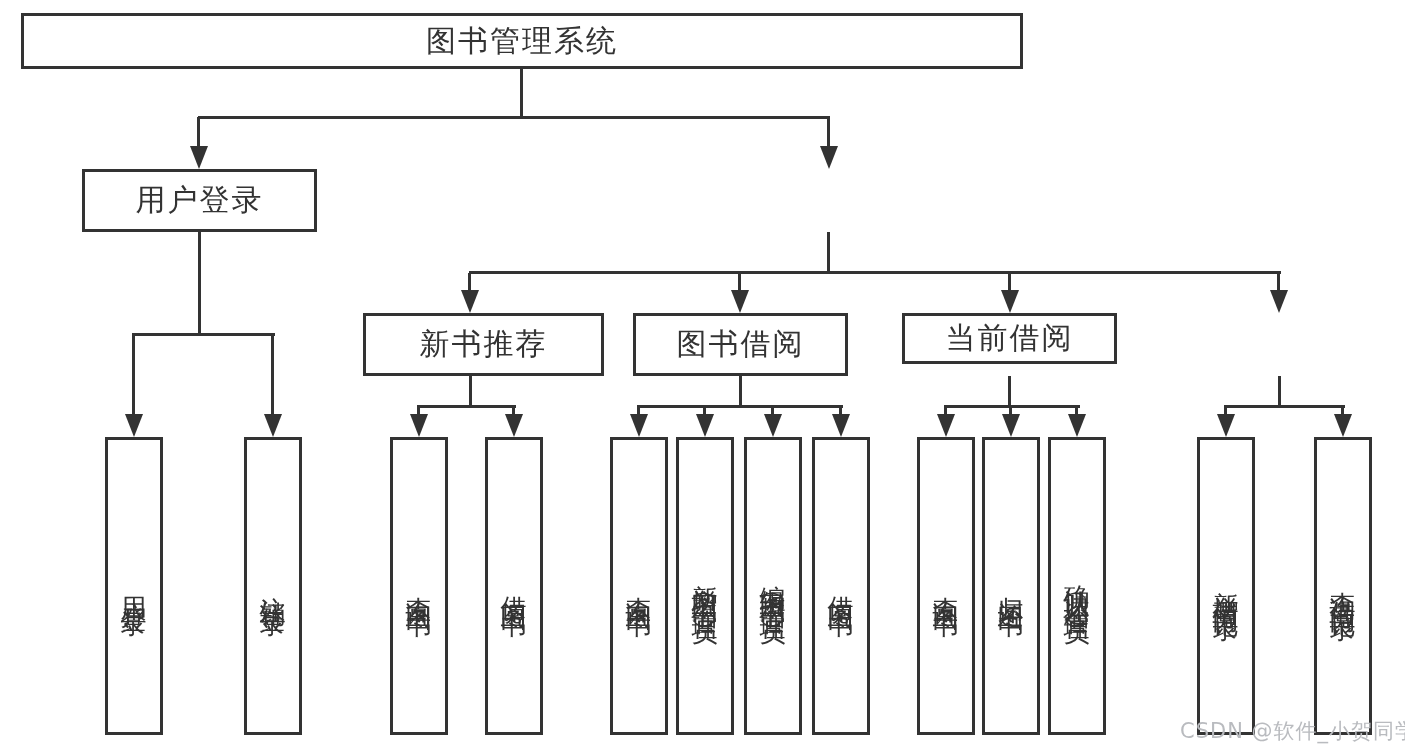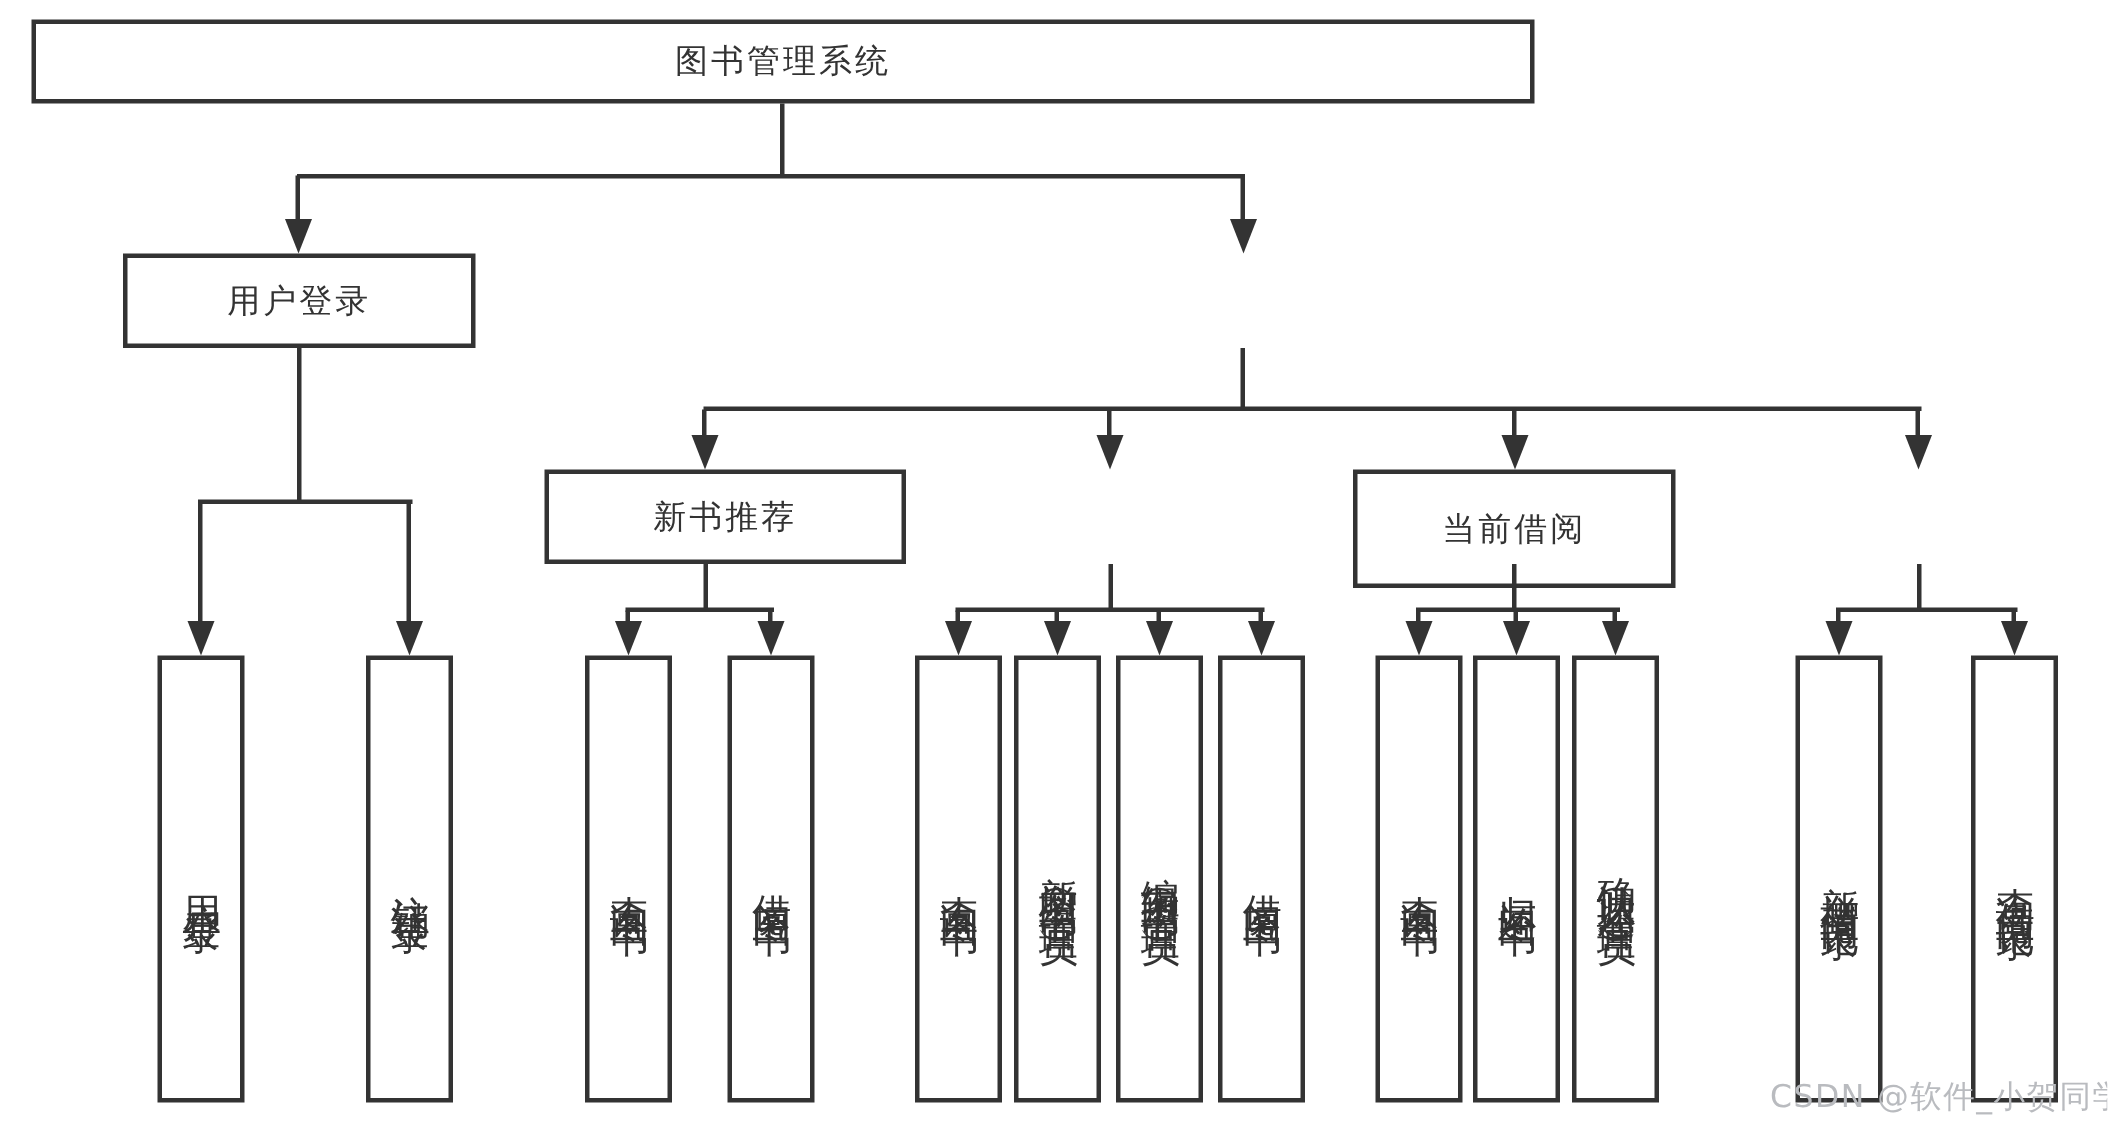--- a/index.html
+++ b/index.html
@@ -13,21 +13,21 @@
   }
   .box {
     position:absolute;
     border:3px solid #333333;
     background:#ffffff;
     box-sizing:border-box;
     display:flex;
     align-items:center;
     justify-content:center;
   }
-  .hlabel { font-size:22px; letter-spacing:2px; white-space:nowrap; }
+  .hlabel { font-size:30px; letter-spacing:2px; white-space:nowrap; }
   .leaf {
     writing-mode:vertical-lr;
     text-orientation:mixed;
     font-size:26px;
     letter-spacing:5px;
     line-height:1;
     white-space:nowrap;
   }
   .vl,.hl { position:absolute; background:#333333; }
   .ah {
@@ -50,21 +50,22 @@
 </head>
 <body>
 
 <div class="canvas">
 
   <div class="box hlabel" style="left:21px; top:13px; width:1002px; height:56px;">图书管理系统</div>
 
   <div class="box hlabel" style="left:82px; top:169px; width:235px; height:63px;">用户登录</div>
 
   <div class="box hlabel" style="left:363px; top:313px; width:241px; height:63px;">新书推荐</div>
-  <div class="box hlabel" style="left:902px; top:313px; width:215px; height:79px;">当前借阅</div>
+  <div class="box hlabel" style="left:633px; top:313px; width:215px; height:63px;">图书借阅</div>
+  <div class="box hlabel" style="left:902px; top:313px; width:215px; height:51px;">当前借阅</div>
 
   <div class="box leaf" style="left:105px; top:437px; width:58px; height:298px;">用户登录</div>
   <div class="box leaf" style="left:244px; top:437px; width:58px; height:298px;">注销登录</div>
 
   <div class="box leaf" style="left:390px; top:437px; width:58px; height:298px;">查询图书</div>
   <div class="box leaf" style="left:485px; top:437px; width:58px; height:298px;">借阅图书</div>
 
   <div class="box leaf" style="left:610px; top:437px; width:58px; height:298px;">查询图书</div>
   <div class="box leaf" style="left:676px; top:437px; width:58px; height:298px;">新增图书（管理员）</div>
   <div class="box leaf" style="left:744px; top:437px; width:58px; height:298px;">编辑图书（管理员）</div>

